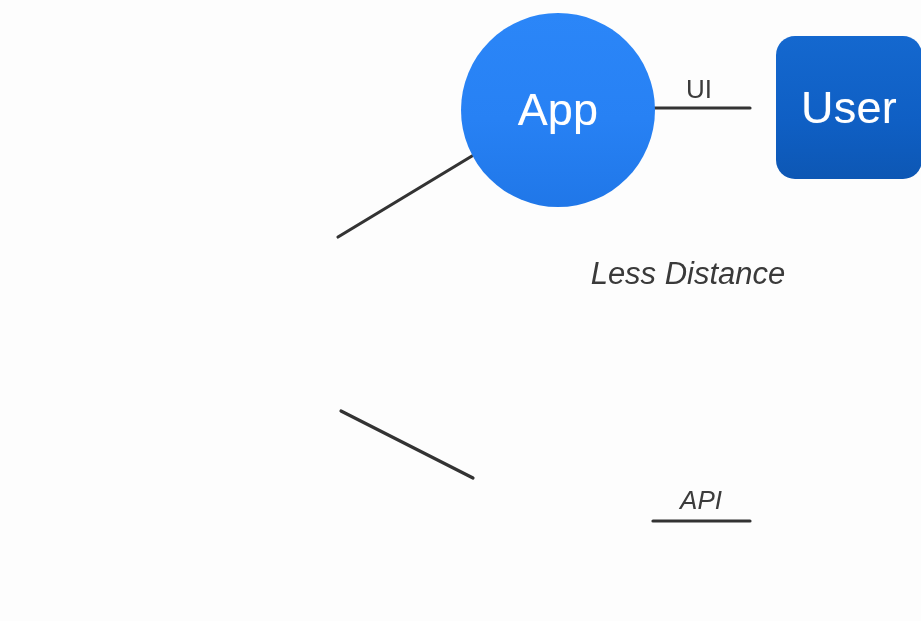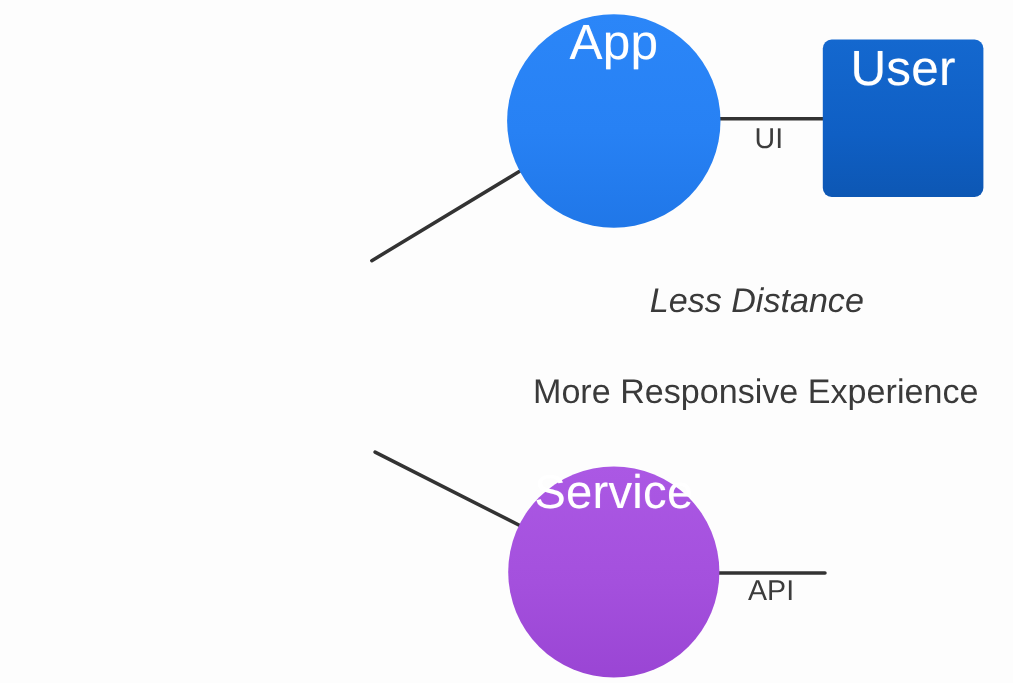--- a/index.html
+++ b/index.html
@@ -21,29 +21,30 @@
     position: absolute;
     left: 0; top: 0;
     width: 921px; height: 621px;
     pointer-events: none;
   }
 
   
   .node {
     position: absolute;
     display: flex;
+    align-items: center;
     justify-content: center;
     color: #ffffff;
     text-shadow: 0 0 1px rgba(255,255,255,0.35);
     letter-spacing: 0.2px;
     box-sizing: border-box;
   }
 
   .circle { border-radius: 50%; }
-  .rounded-box { border-radius: 8px; }
+  .rounded-box { border-radius: 19px; margin-left: 28px; }
 
   #node-data {
     left: 9px;
     top: 152px;
     width: 340px;
     height: 340px;
     background: radial-gradient(circle at 42% 28%, #f43c1c 0%, #ef3318 38%, #d61f14 72%, #c41616 100%);
     font-size: 55px;
   }
 
@@ -83,24 +84,23 @@
     font-size: 37px;
   }
 
   
   .edge-label {
     position: absolute;
     color: #3c3c3c;
     font-size: 26px;
     white-space: nowrap;
     transform: translate(-50%, -50%);
-    margin-top: 37px;
   }
   #label-ui   { left: 699px; top: 89px; }
-  #label-api  { left: 701px; top: 500px; }
+  #label-api  { left: 701px; top: 500px; font-style: italic; }
 
   .caption {
     position: absolute;
     color: #3a3a3a;
     font-size: 31px;
     white-space: nowrap;
     transform: translate(-50%, -50%);
   }
   #caption-less-distance { left: 688px; top: 274px; font-style: italic; }
   #caption-more-responsive { left: 687px; top: 356px; }
@@ -115,30 +115,26 @@
     <line x1="341" y1="411" x2="473" y2="478" stroke="#333333" stroke-width="3.2" stroke-linecap="round"></line>
     <line x1="654" y1="108" x2="750" y2="108" stroke="#333333" stroke-width="3.2" stroke-linecap="round"></line>
     <line x1="653" y1="521" x2="750" y2="521" stroke="#333333" stroke-width="3.2" stroke-linecap="round"></line>
   </svg>
 
 
   <div class="node circle" id="node-app">
     <span>App</span>
   </div>
 
-  <div class="node circle" id="node-service">
-    <span>Service</span>
-  </div>
 
   <div class="node rounded-box" id="node-user">
     <span>User</span>
   </div>
 
 
   <div class="edge-label" id="label-ui">UI</div>
 
   <div class="edge-label" id="label-api">API</div>
 
   <div class="caption" id="caption-less-distance">Less Distance</div>
 
-  <div class="caption" id="caption-more-responsive">More Responsive Experience</div>
 
 </div>
 
 </body></html>

